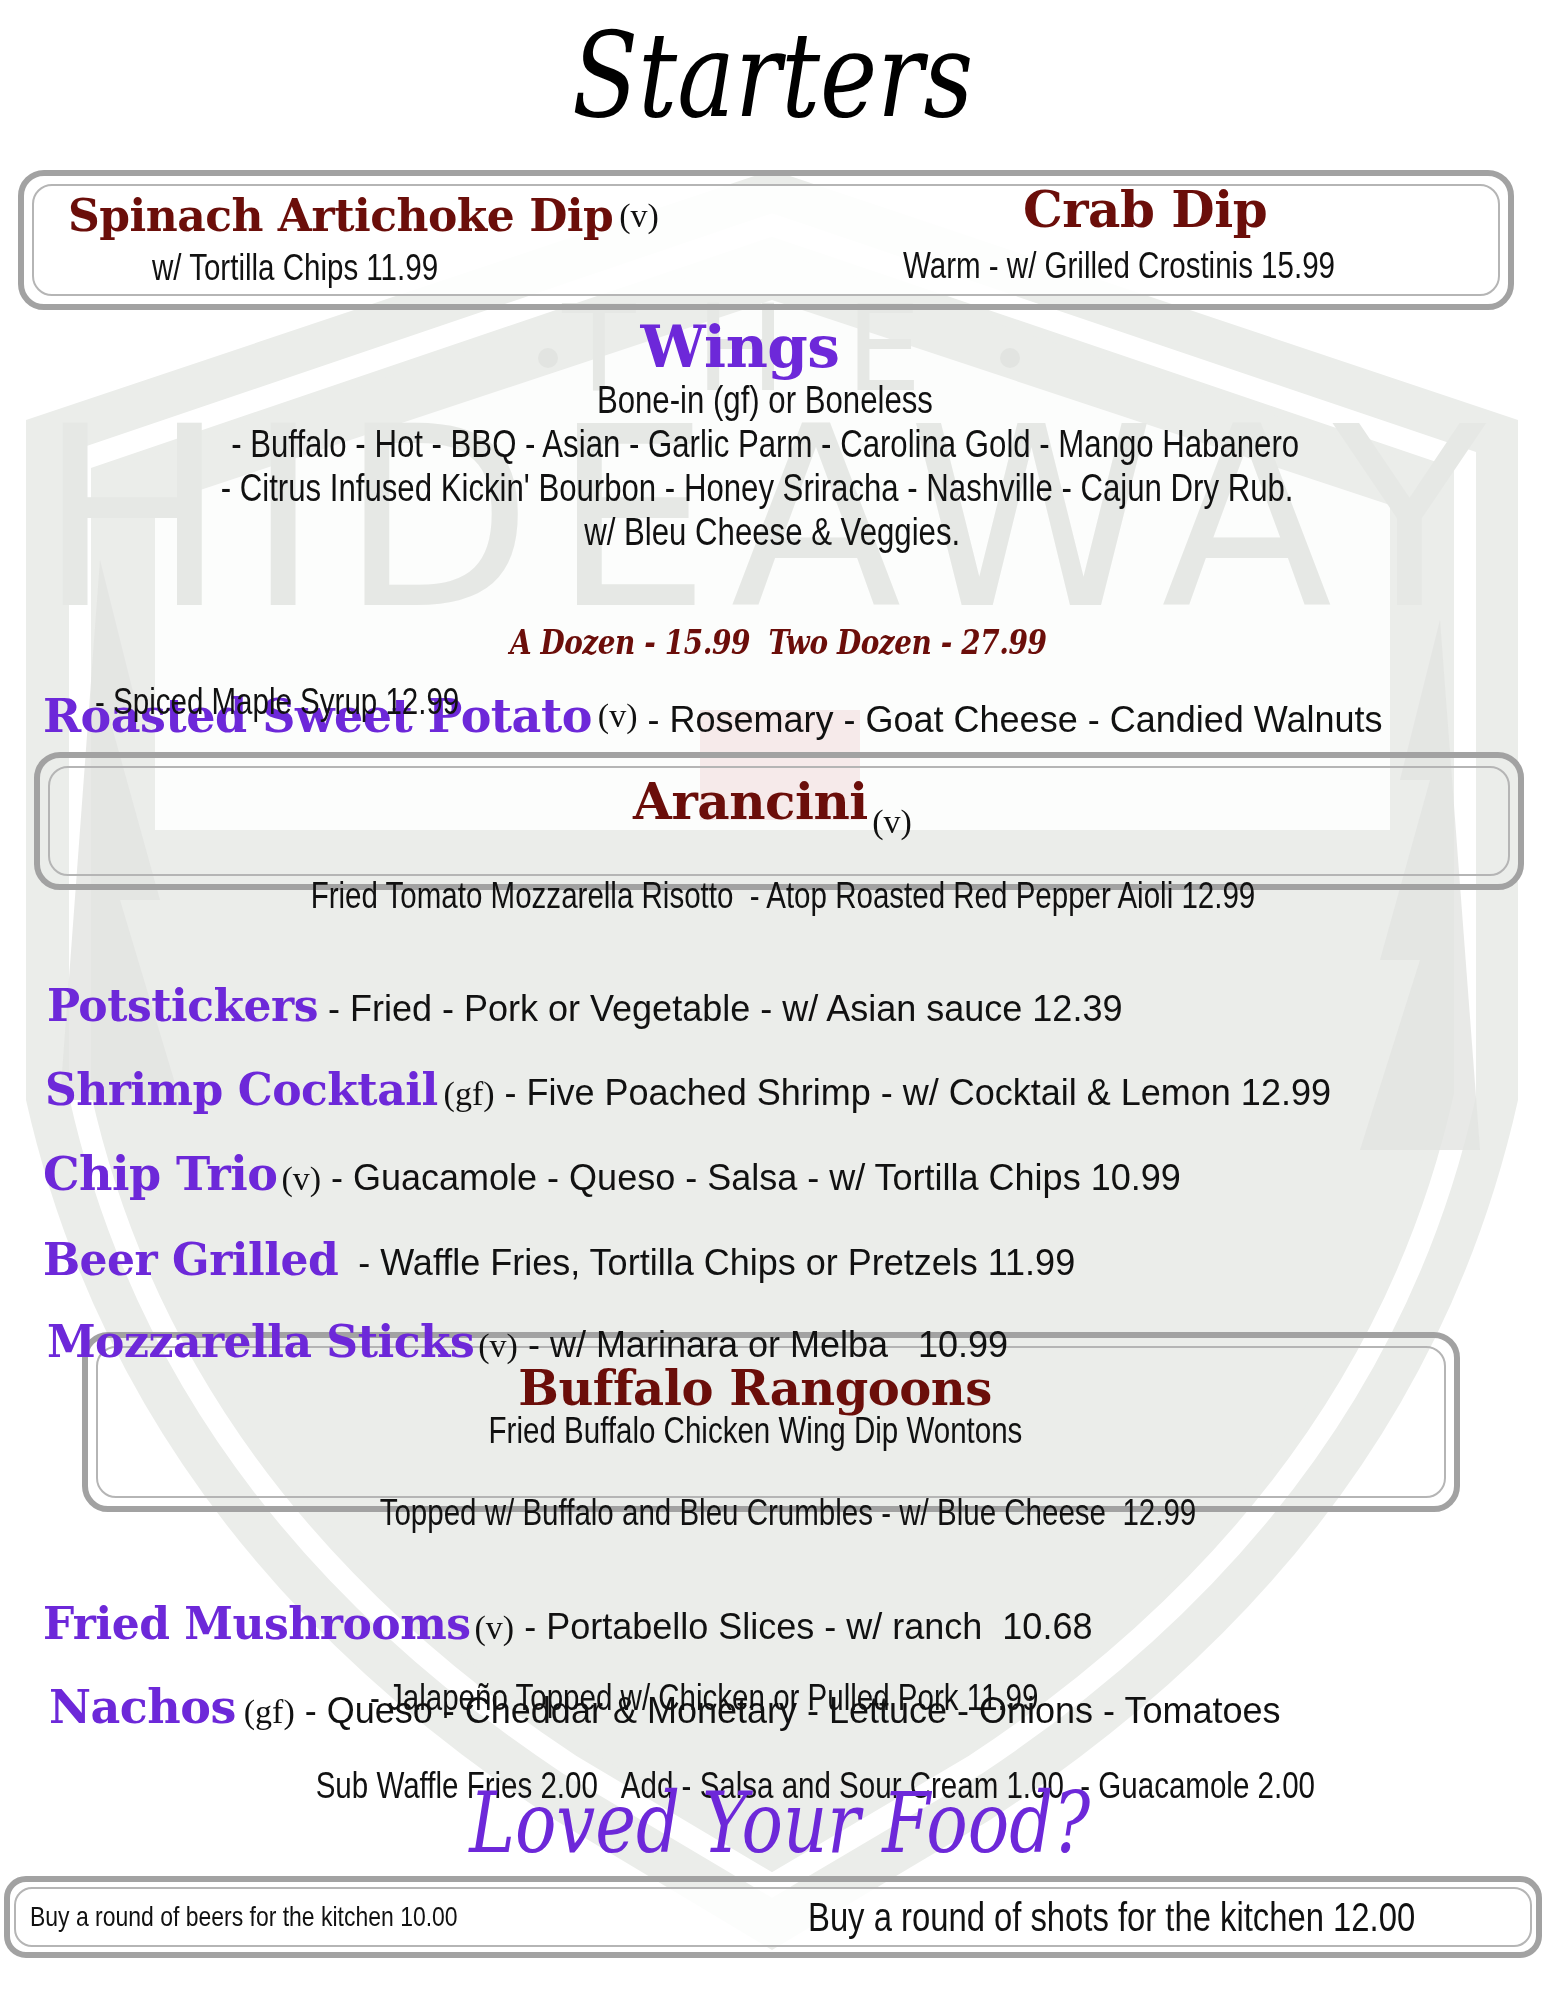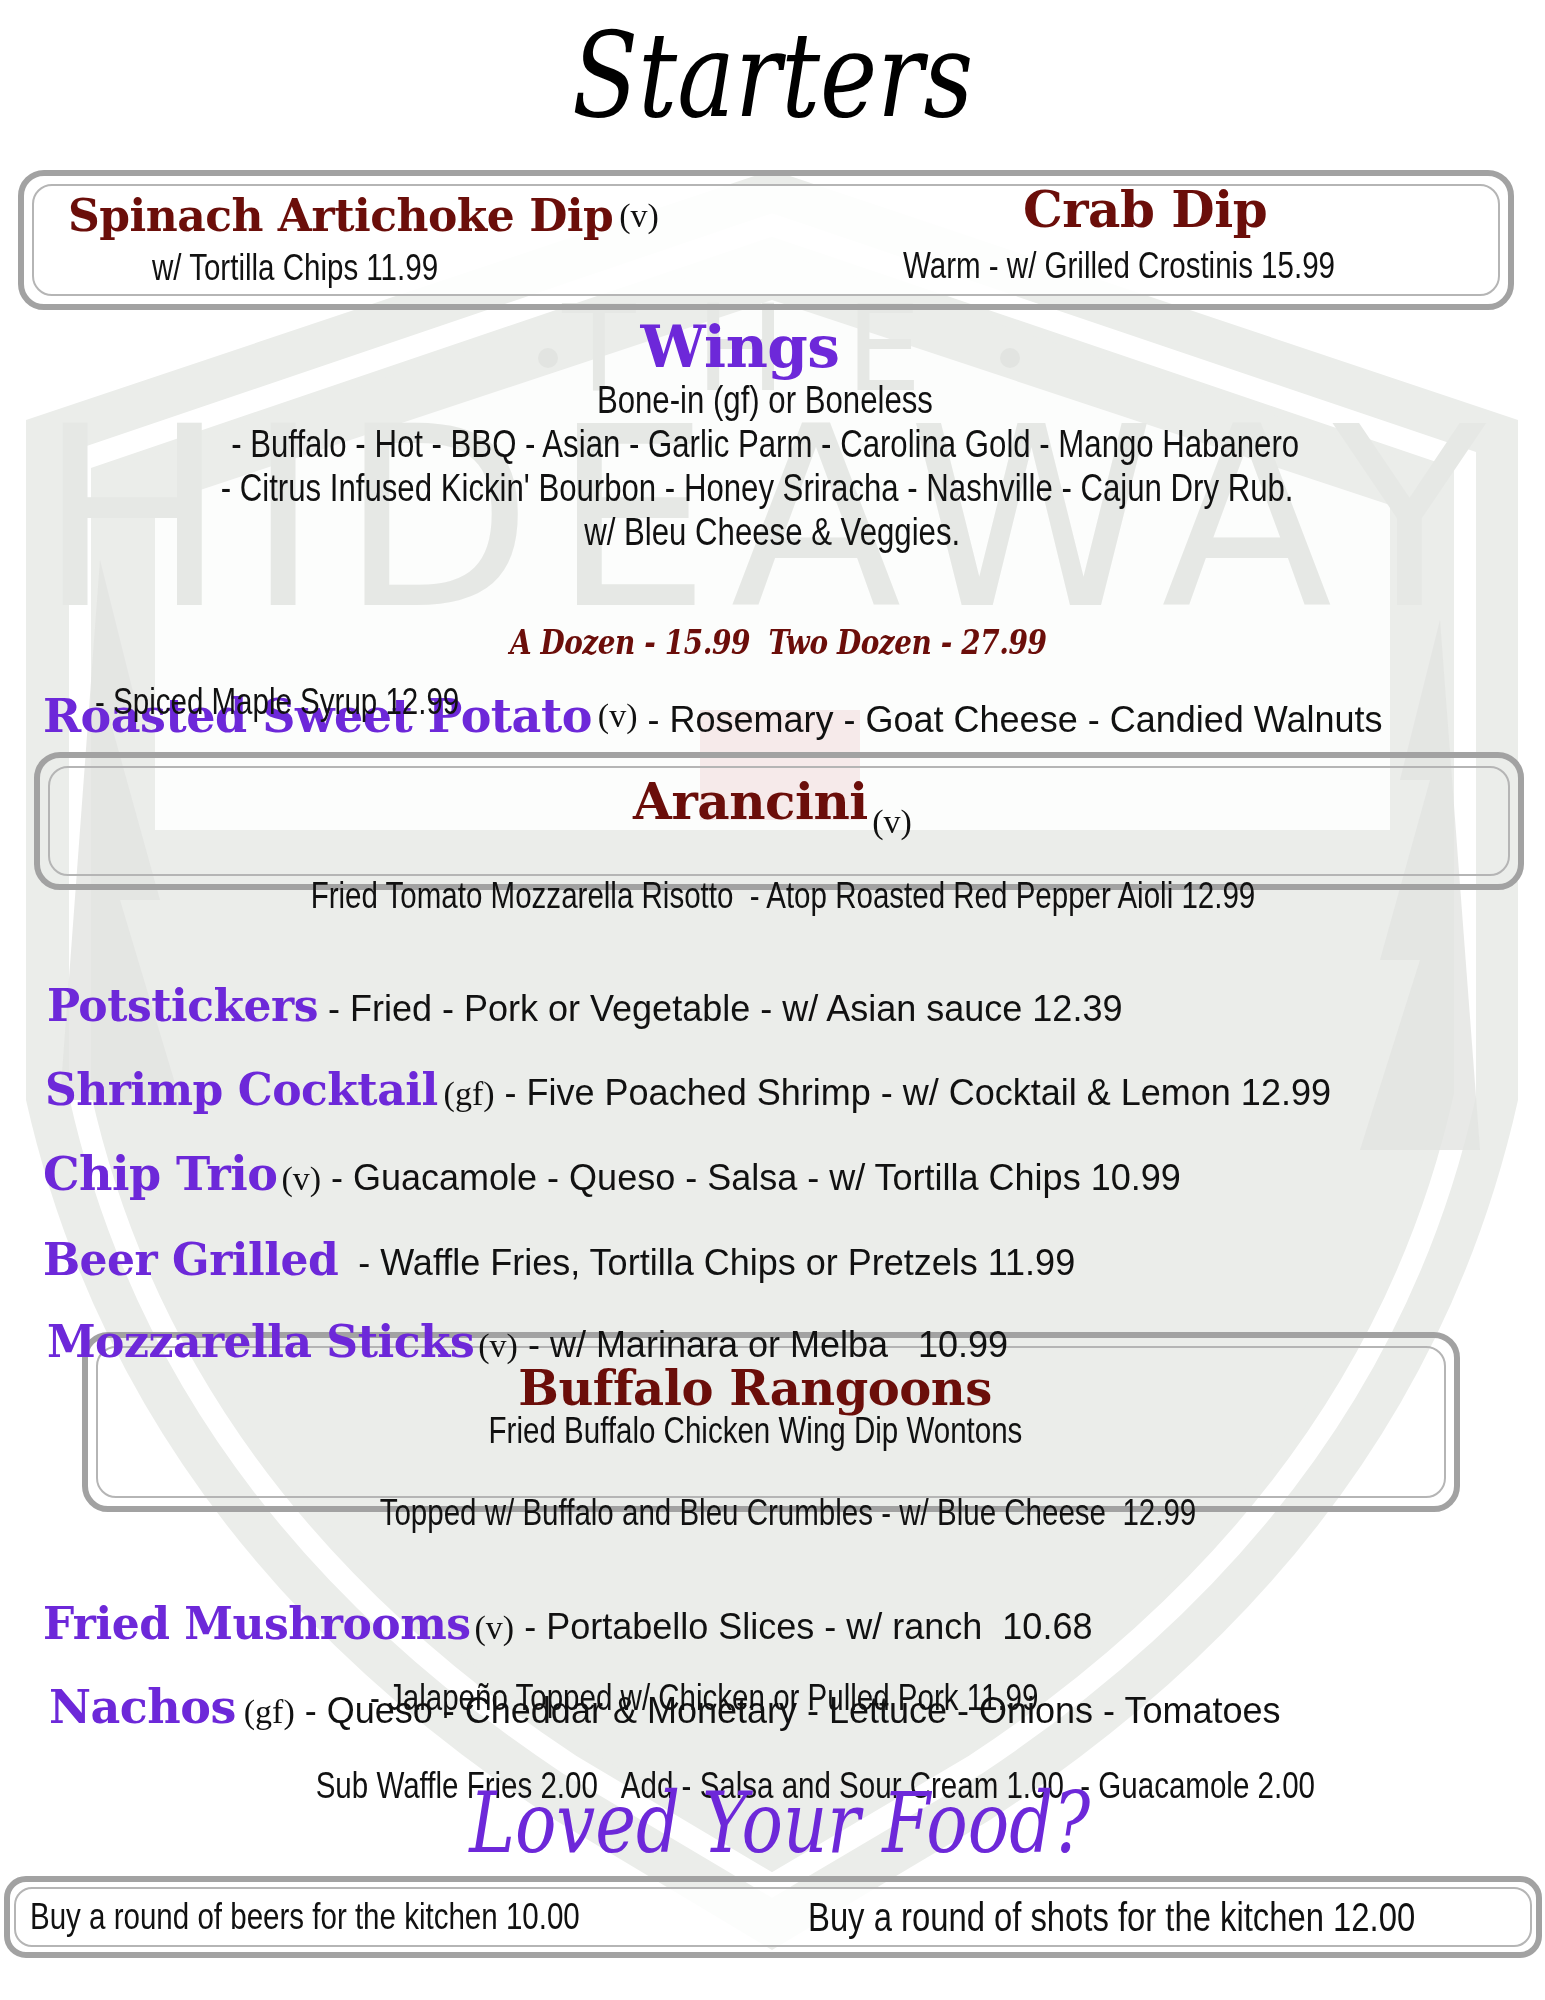--- a/index.html
+++ b/index.html
@@ -146,21 +146,21 @@
   <span class="narrow-c">Sub Waffle Fries 2.00   Add - Salsa and Sour Cream 1.00  - Guacamole 2.00</span>
 </div>
 
 <div class="abs center script green" style="left:0; width:1560px; top:1768px; font-size:84px; line-height:110px;">
   <span class="narrow-c">Loved Your Food?</span>
 </div>
 
 <div class="box-outer" style="left:4px; top:1876px; width:1538px; height:82px; border-radius:22px;">
   <div class="box-inner" style="left:4px; right:4px; top:5px; bottom:5px; border-radius:18px; background:rgba(255,255,255,0.85);"></div>
 </div>
-<div class="abs desc" style="left:30px; top:1892px; line-height:50px; font-size:36px;">
+<div class="abs desc" style="left:30px; top:1892px; line-height:50px; font-size:28px;">
   <span class="narrow">Buy a round of beers for the kitchen 10.00</span>
 </div>
 <div class="abs desc" style="left:808px; top:1892px; line-height:50px; font-size:40px;">
   <span class="narrow">Buy a round of shots for the kitchen 12.00</span>
 </div>
 
 <div class="abs desc center" style="left:0; width:1545px; top:1956px; line-height:44px; white-space:pre;">
   
 </div>
 

